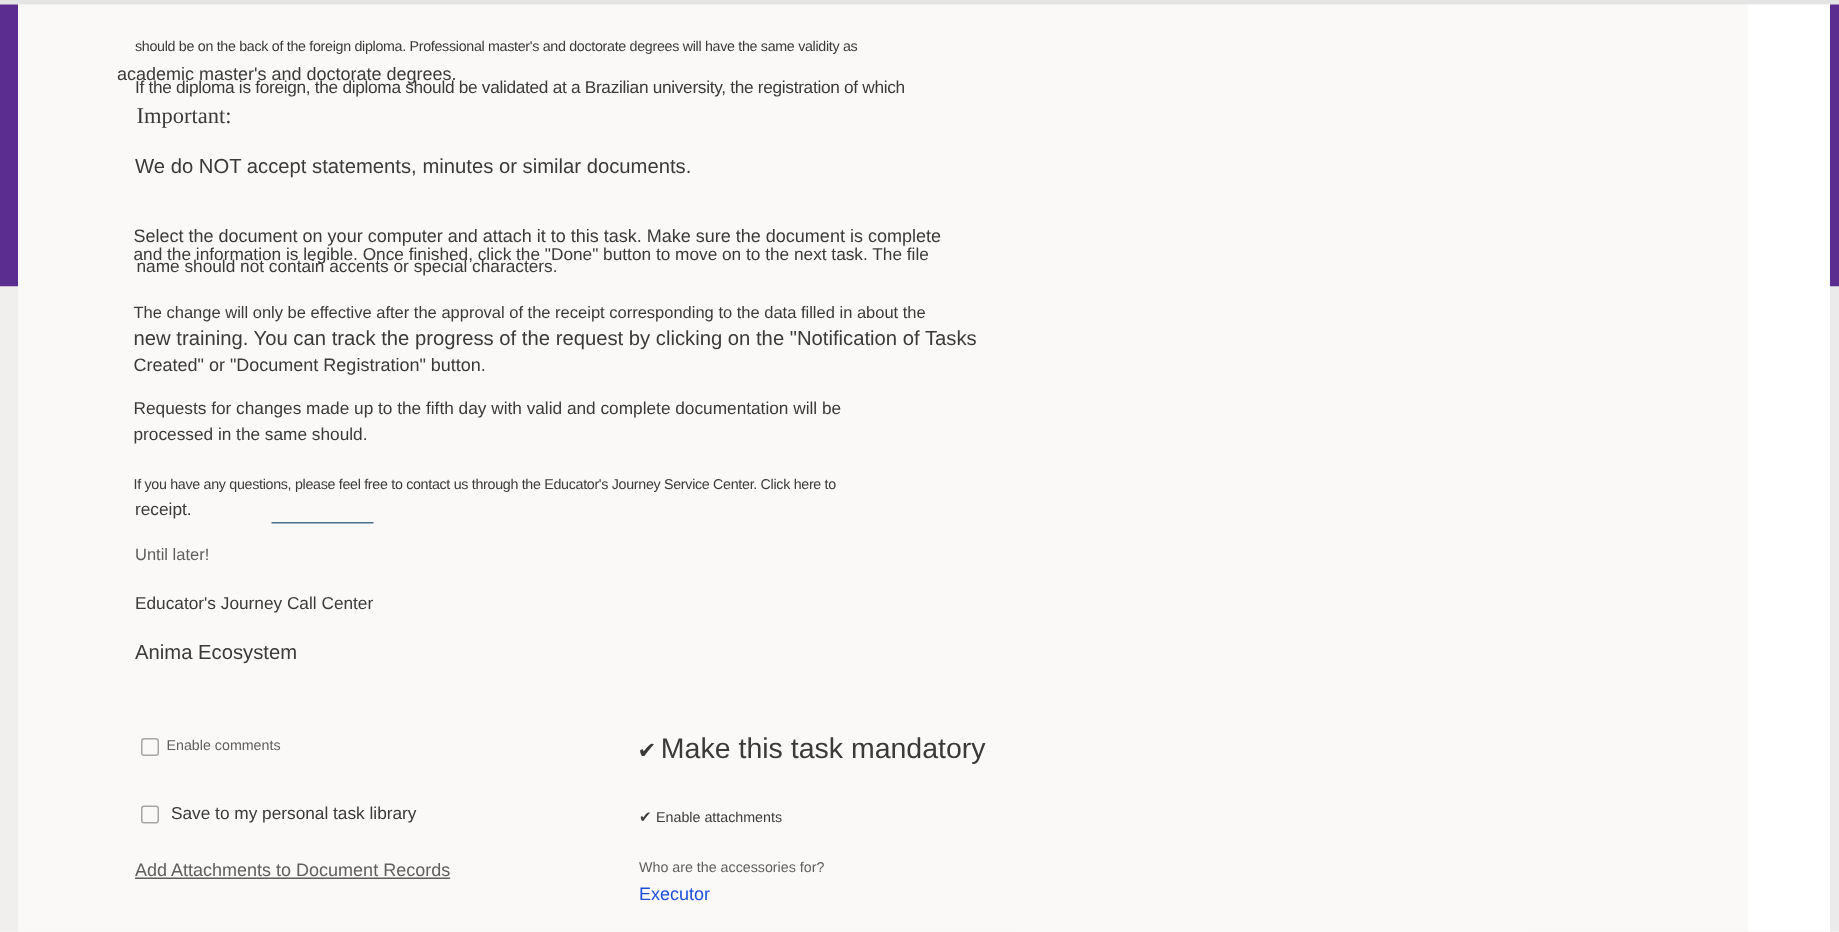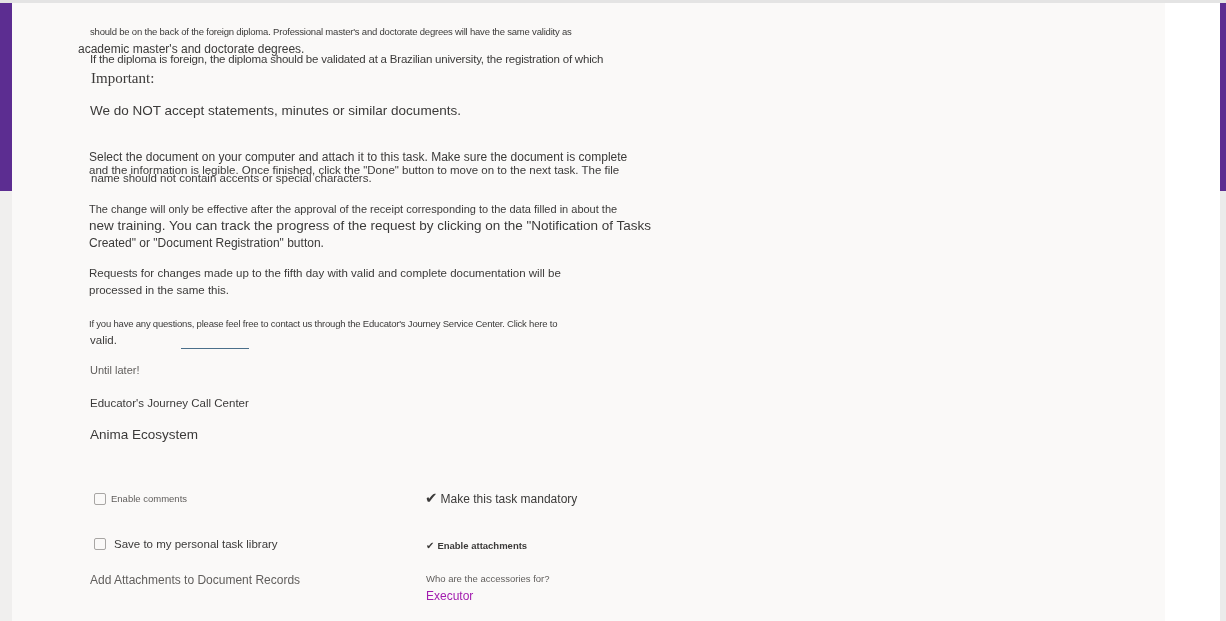--- a/index.html
+++ b/index.html
@@ -54,41 +54,41 @@
 
   <div class="t" style="left:89px;top:137px;font-size:12px;margin-top:13px;">Select the document on your computer and attach it to this task. Make sure the document is complete</div>
   <div class="t" style="left:89px;top:154px;font-size:11.5px;margin-top:10px;">and the information is legible. Once finished, click the "Done" button to move on to the next task. The file</div>
   <div class="t" style="left:91px;top:172px;font-size:11.5px;">name should not contain accents or special characters.</div>
 
   <div class="t" style="left:89px;top:203px;font-size:11px;">The change will only be effective after the approval of the receipt corresponding to the data filled in about the</div>
   <div class="t" style="left:89px;top:218px;font-size:13.5px;">new training. You can track the progress of the request by clicking on the "Notification of Tasks</div>
   <div class="t" style="left:89px;top:236px;font-size:12px;">Created" or "Document Registration" button.</div>
 
   <div class="t" style="left:89px;top:267px;font-size:11.5px;">Requests for changes made up to the fifth day with valid and complete documentation will be</div>
-  <div class="t" style="left:89px;top:284px;font-size:11.5px;">processed in the same this.</div>
+  <div class="t" style="left:89px;top:284px;font-size:11.5px;">processed in the same should.</div>
 
   <div class="t" style="left:89px;top:318px;font-size:9.5px;letter-spacing:-0.2px;">If you have any questions, please feel free to contact us through the Educator's Journey Service Center. Click here to</div>
-  <div class="t" style="left:90px;top:334px;font-size:11.5px;">valid.</div>
+  <div class="t" style="left:90px;top:334px;font-size:11.5px;">receipt.</div>
   <div class="link-underline"></div>
 
   <div class="t muted" style="left:90px;top:364px;font-size:11px;">Until later!</div>
   <div class="t" style="left:90px;top:397px;font-size:11.5px;">Educator's Journey Call Center</div>
   <div class="t" style="left:90px;top:427px;font-size:13.5px;">Anima Ecosystem</div>
 </div>
 
 <div>
   <div class="opt" style="left:94px;top:489px;">
     <span class="checkbox"></span><span style="font-size:9.5px;color:#605e5c;vertical-align:middle;">Enable comments</span>
   </div>
   <div class="opt" style="left:94px;top:534px;">
     <span class="checkbox" style="margin-right:8px;"></span><span style="font-size:11.5px;color:#3b3a39;vertical-align:middle;">Save to my personal task library</span>
   </div>
-  <div class="t" style="left:90px;top:573px;font-size:12px;color:#605e5c;">Add Attachments to Document Records</div>
+  <div class="t" style="left:90px;top:573px;font-size:12px;color:#605e5c;text-decoration:underline;">Add Attachments to Document Records</div>
 
   <div class="opt" style="left:425px;top:489px;">
-    <span class="check" style="font-size:15px;">✔</span><span style="font-size:12px;color:#3b3a39;">Make this task mandatory</span>
+    <span class="check" style="font-size:15px;">✔</span><span style="font-size:19px;color:#3b3a39;">Make this task mandatory</span>
   </div>
-  <div class="opt" style="left:426px;top:535px;font-weight:bold;">
+  <div class="opt" style="left:426px;top:535px;">
     <span class="check" style="font-size:10px;">✔</span><span style="font-size:9.5px;color:#3b3a39;">Enable attachments</span>
   </div>
   <div class="t" style="left:426px;top:573px;font-size:9.5px;color:#605e5c;">Who are the accessories for?</div>
-  <div class="t" style="left:426px;top:589px;font-size:12px;color:#a21caf;">Executor</div>
+  <div class="t" style="left:426px;top:589px;font-size:12px;color:#1d4ed8;">Executor</div>
 </div>
 
 </body></html>

